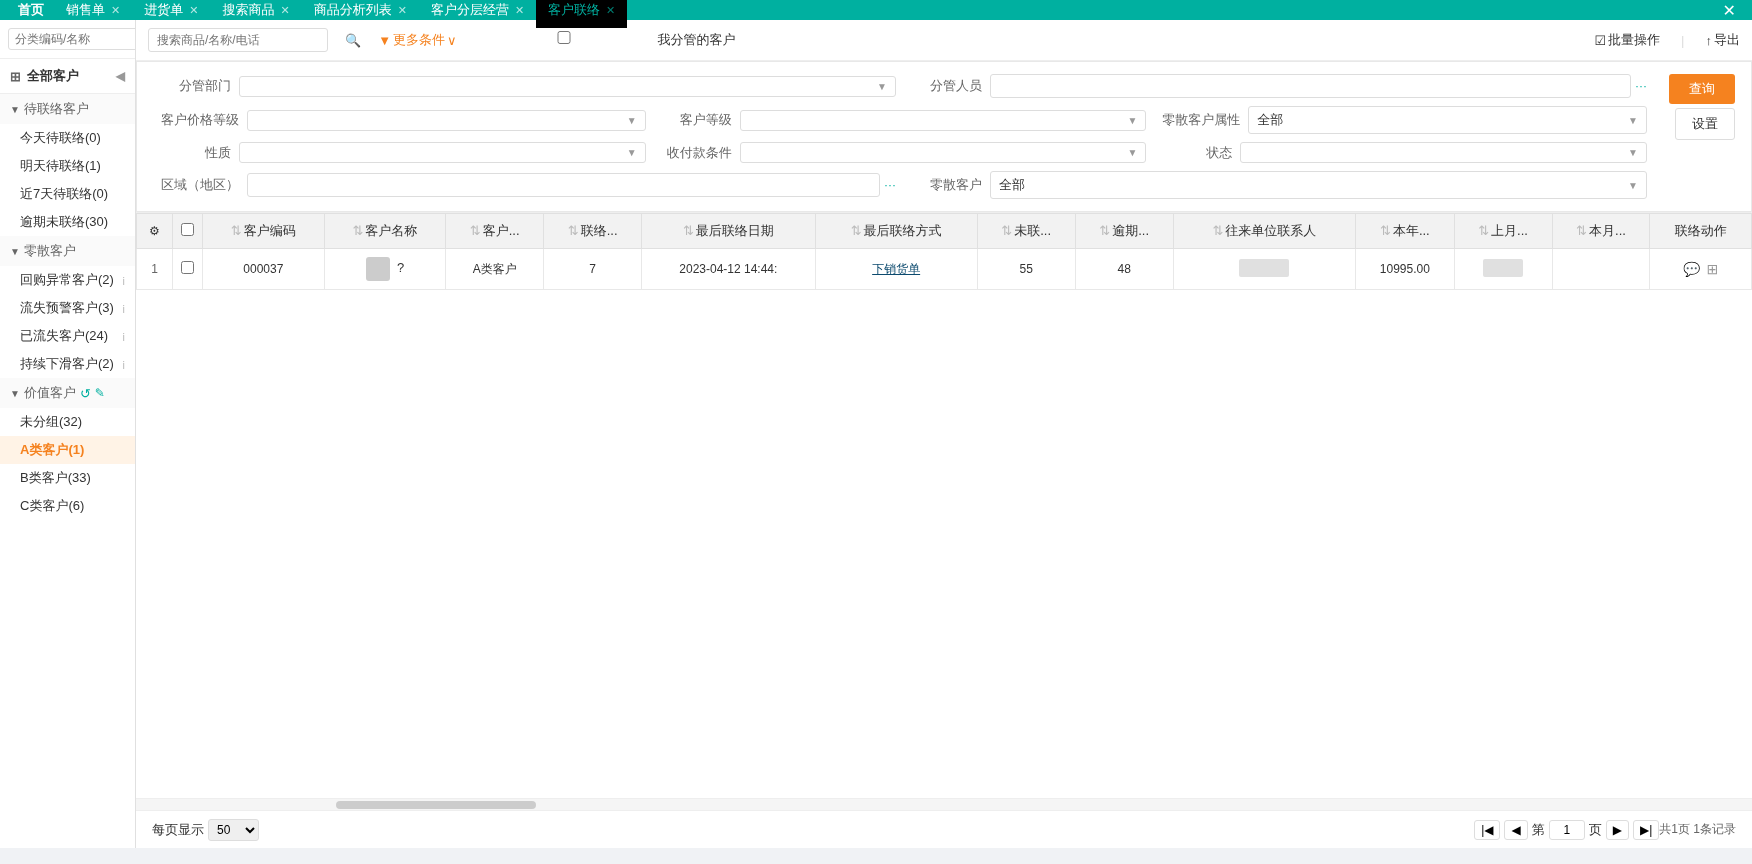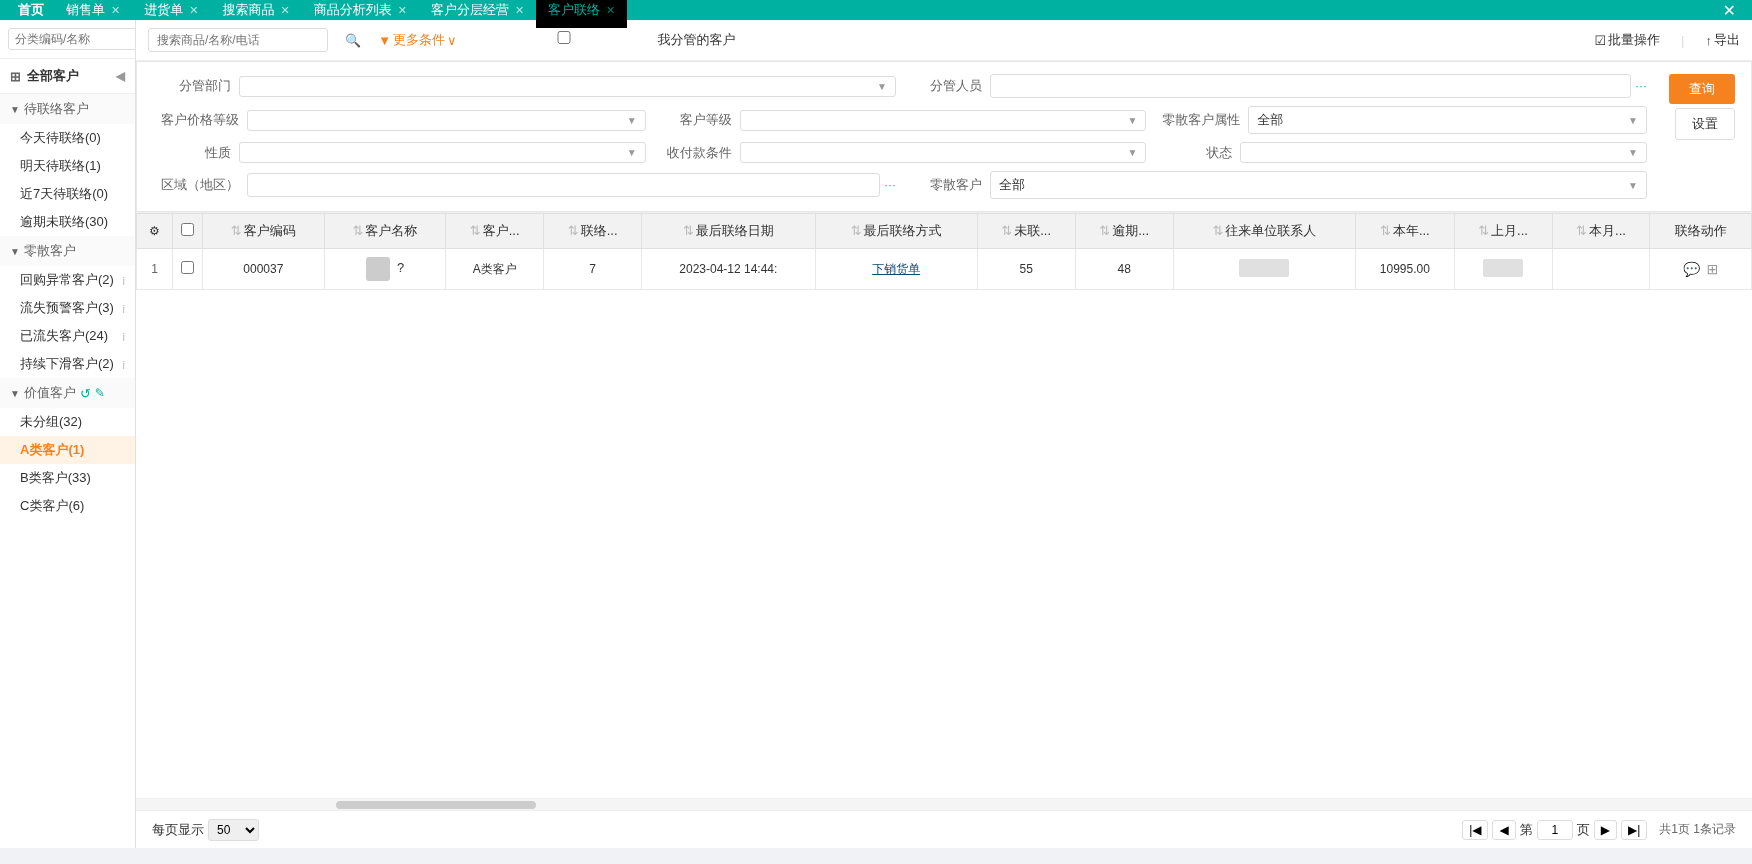--- a/index.html
+++ b/index.html
@@ -101,21 +101,21 @@
       padding: 8px 6px; border: 1px solid #e8e8e8; color: #333; font-size: 12px; text-align: center; white-space: nowrap;
     }
     td.link { color: #0c4a6e; cursor: pointer; text-decoration: underline; }
     td .action-icons { display: flex; justify-content: center; gap: 6px; }
     td .action-icon { color: #999; cursor: pointer; font-size: 14px; }
     .row-num { color: #666; }
     .checkbox-cell { width: 30px; }
 
     
     .bottom-bar {
-      background: #fff; border-top: 1px solid #eee; padding: 6px 16px; display: flex; align-items: center; gap: 12px; height: 38px;
+      background: #fff; border-top: 1px solid #eee; padding: 6px 16px; display: flex; align-items: center; gap: 0; height: 38px;
     }
     .bottom-bar .per-page { display: flex; align-items: center; gap: 4px; color: #333; font-size: 12px; }
     .bottom-bar .per-page select { border: 1px solid #ddd; border-radius: 3px; padding: 2px 4px; font-size: 12px; }
     .bottom-bar .spacer { flex: 1; }
     .bottom-bar .pagination { display: flex; align-items: center; gap: 4px; font-size: 12px; color: #333; }
     .bottom-bar .pagination button {
       border: 1px solid #ddd; background: #fff; border-radius: 3px; padding: 2px 6px; cursor: pointer; font-size: 12px;
     }
     .bottom-bar .pagination input { width: 36px; border: 1px solid #ddd; border-radius: 3px; padding: 2px 4px; text-align: center; font-size: 12px; }
     .bottom-bar .total { color: #666; font-size: 12px; }

